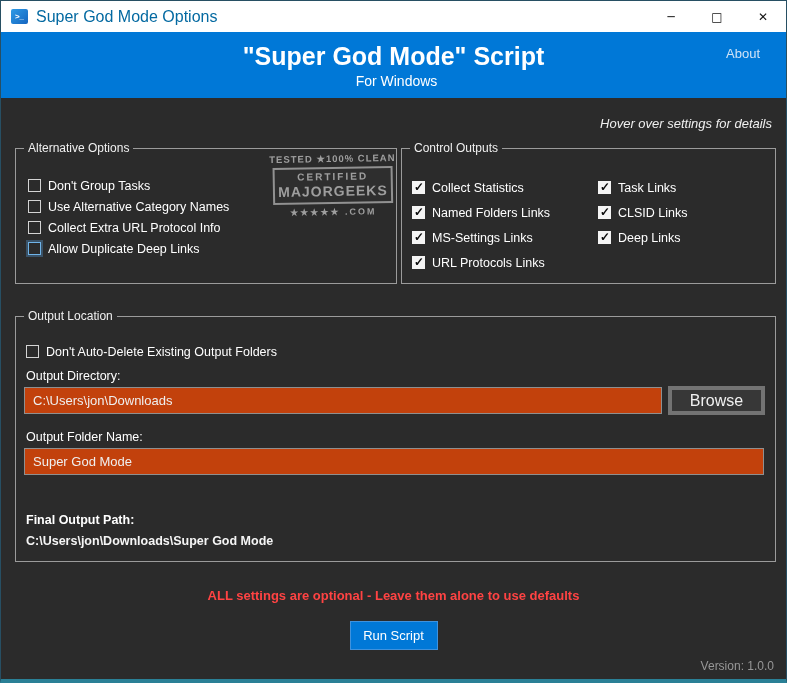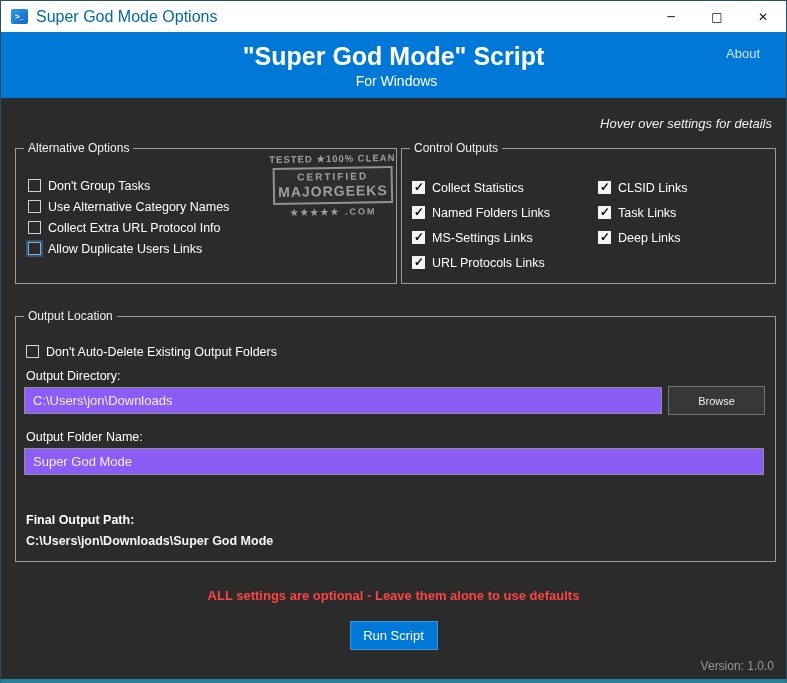--- a/index.html
+++ b/index.html
@@ -77,28 +77,28 @@
 
   
   .out-cb{ position:absolute; left:10px; top:24px; }
   .field-label{ position:absolute; font-size:12.5px; color:#fff; }
   .lbl-dir{ left:10px; top:52px; }
   .lbl-folder{ left:10px; top:113px; }
   .lbl-final{ left:10px; top:196px; font-weight:bold; }
   .final-value{ position:absolute; left:10px; top:217px; font-size:12.5px; font-weight:bold; color:#f5f5f5; }
 
   .text-input{
-    position:absolute; background:#8b5cf6; border:1px solid #8f8f8f; color:#efefef;
+    position:absolute; background:#c2410c; border:1px solid #8f8f8f; color:#efefef;
     font-size:13px; padding:8px 8px; font-family:"Liberation Sans", sans-serif;
   }
   .inp-dir{ left:8px; top:70px; width:638px; height:27px; }
   .inp-folder{ left:8px; top:131px; width:740px; height:27px; }
   .browse-btn{
     position:absolute; left:652px; top:69px; width:97px; height:29px;
-    background:#373737; border:1px solid #737373; color:#f0f0f0; font-size:11px; cursor:pointer;
+    background:#373737; border:4px solid #737373; color:#f0f0f0; font-size:16px; cursor:pointer;
     font-family:"Liberation Sans", sans-serif;
   }
 
   
   .warning{ position:absolute; left:0; right:0; top:490px; text-align:center;
             color:#ff4343; font-size:13px; font-weight:bold; }
   .run-btn{
     position:absolute; left:50%; transform:translateX(-50%); top:523px;
     width:88px; height:29px; background:#0078d7; border:1px solid #3f92dd;
     color:#fff; font-size:13px; cursor:pointer; font-family:"Liberation Sans", sans-serif;
@@ -140,21 +140,21 @@
         <label class="cb-row">
           <span class="cb"></span>
           <span>Use Alternative Category Names</span>
         </label>
         <label class="cb-row">
           <span class="cb"></span>
           <span>Collect Extra URL Protocol Info</span>
         </label>
         <label class="cb-row focused">
           <span class="cb"></span>
-          <span>Allow Duplicate Users Links</span>
+          <span>Allow Duplicate Deep Links</span>
         </label>
       </div>
     </div>
 
     <div class="groupbox gb-ctrl">
       <span class="legend">Control Outputs</span>
       <div class="cb-col ctrl-col1">
         <label class="cb-row">
           <span class="cb checked"></span>
           <span>Collect Statistics</span>
@@ -168,25 +168,25 @@
           <span>MS-Settings Links</span>
         </label>
         <label class="cb-row">
           <span class="cb checked"></span>
           <span>URL Protocols Links</span>
         </label>
       </div>
       <div class="cb-col ctrl-col2">
         <label class="cb-row">
           <span class="cb checked"></span>
+          <span>Task Links</span>
+        </label>
+        <label class="cb-row">
+          <span class="cb checked"></span>
           <span>CLSID Links</span>
-        </label>
-        <label class="cb-row">
-          <span class="cb checked"></span>
-          <span>Task Links</span>
         </label>
         <label class="cb-row">
           <span class="cb checked"></span>
           <span>Deep Links</span>
         </label>
       </div>
     </div>
 
     <div class="stamp">
       <div class="stamp-l1">TESTED ★100% CLEAN</div>

